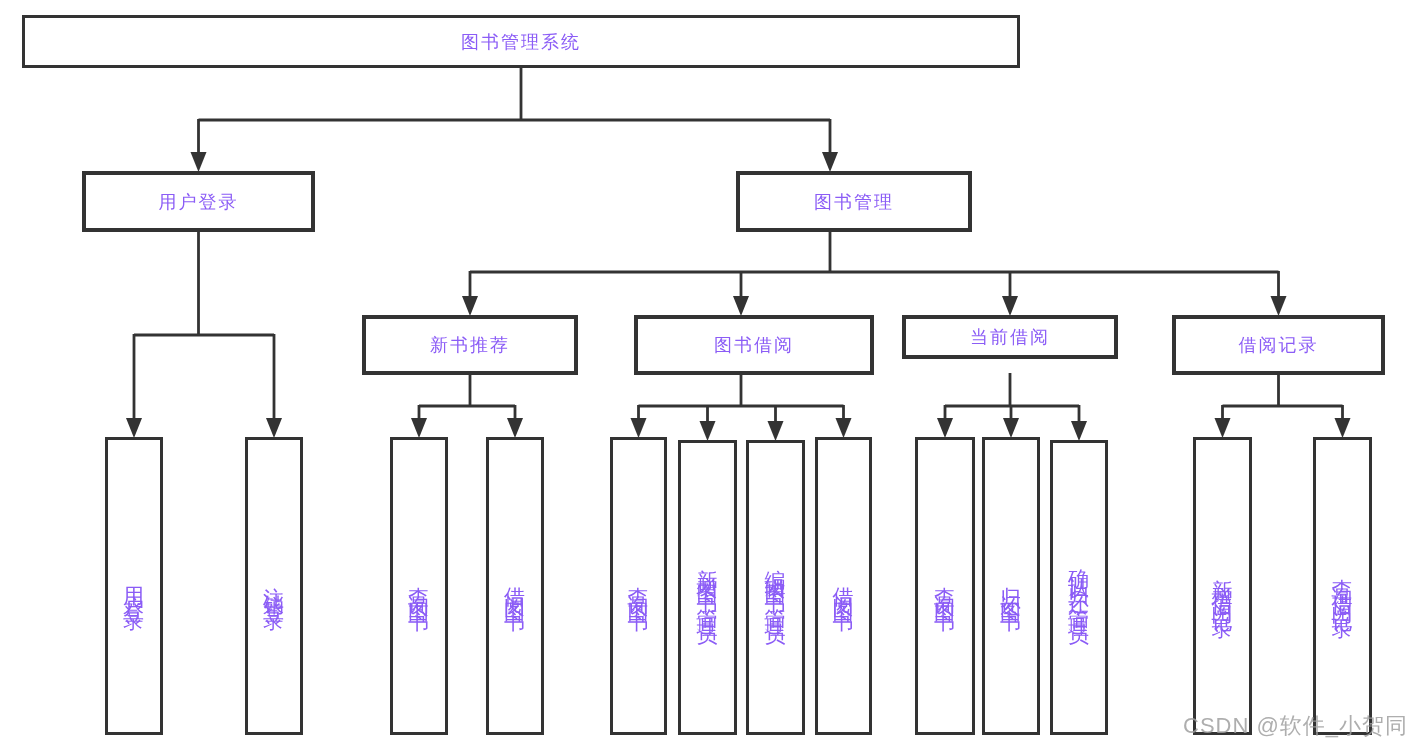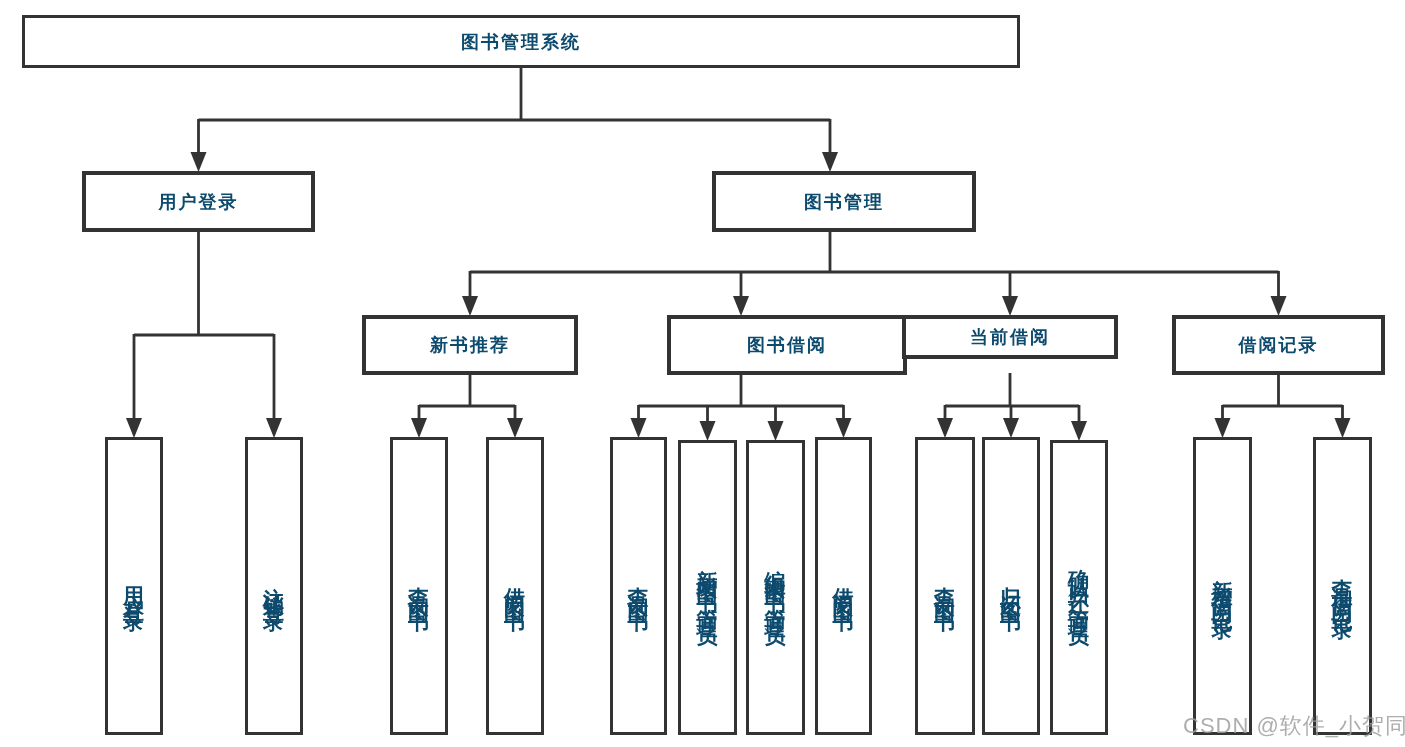--- a/index.html
+++ b/index.html
@@ -14,26 +14,25 @@
   #connector-layer {
     position: absolute;
     left: 0; top: 0;
     width: 1405px; height: 747px;
   }
   .node {
     position: absolute;
     box-sizing: border-box;
     background: #ffffff;
     border: 3px solid #333333;
-    color: #0c4a6e;
+    color: #8b5cf6;
     display: flex;
     align-items: center;
     justify-content: center;
     text-align: right;
-    font-weight: bold;
   }
   .node.h {
     font-size: 18px;
     letter-spacing: 2px;
     white-space: nowrap;
   }
   .node.b4 { border-width: 4px; }
   .node.v {
     writing-mode: vertical-rl;
     text-orientation: mixed;
@@ -107,23 +106,23 @@
       <path d="M 1278.5 373 V 406" fill="none" stroke="#333333" stroke-width="2.8"></path>
       <path d="M 1222.5 406 H 1342.5" fill="none" stroke="#333333" stroke-width="2.8"></path>
       <path d="M 1222.5 405 V 422" fill="none" stroke="#333333" stroke-width="2.8"></path>
       <polygon points="1214.5,418 1230.5,418 1222.5,438" fill="#333333"></polygon>
       <path d="M 1342.5 405 V 422" fill="none" stroke="#333333" stroke-width="2.8"></path>
       <polygon points="1334.5,418 1350.5,418 1342.5,438" fill="#333333"></polygon>
     </svg>
   <div id="nodes">
       <div class="node h" style="left: 22px; top: 15px; width: 998px; height: 53px;">图书管理系统</div>
       <div class="node h b4" style="left: 82px; top: 171px; width: 233px; height: 61px;">用户登录</div>
-      <div class="node h b4" style="left: 712px; top: 171px; width: 264px; height: 61px;">图书管理</div>
+      <div class="node h b4" style="left: 736px; top: 171px; width: 236px; height: 61px;">图书管理</div>
       <div class="node h b4" style="left: 362px; top: 315px; width: 216px; height: 60px;">新书推荐</div>
-      <div class="node h b4" style="left: 634px; top: 315px; width: 240px; height: 60px; margin-left: 33px;">图书借阅</div>
+      <div class="node h b4" style="left: 634px; top: 315px; width: 240px; height: 60px;">图书借阅</div>
       <div class="node h b4" style="left: 902px; top: 315px; width: 216px; height: 44px;">当前借阅</div>
       <div class="node h b4" style="left: 1172px; top: 315px; width: 213px; height: 60px;">借阅记录</div>
       <div class="node v" style="left: 105px; top: 437px; width: 58px; height: 298px;">用户登录</div>
       <div class="node v" style="left: 245px; top: 437px; width: 58px; height: 298px;">注销登录</div>
       <div class="node v" style="left: 390px; top: 437px; width: 58px; height: 298px;">查询图书</div>
       <div class="node v" style="left: 486px; top: 437px; width: 58px; height: 298px;">借阅图书</div>
       <div class="node v" style="left: 610px; top: 437px; width: 57px; height: 298px;">查询图书</div>
       <div class="node v" style="left: 678px; top: 440px; width: 59px; height: 295px;">新增图书（管理员）</div>
       <div class="node v" style="left: 746px; top: 440px; width: 59px; height: 295px;">编辑图书（管理员）</div>
       <div class="node v" style="left: 815px; top: 437px; width: 57px; height: 298px;">借阅图书</div>

